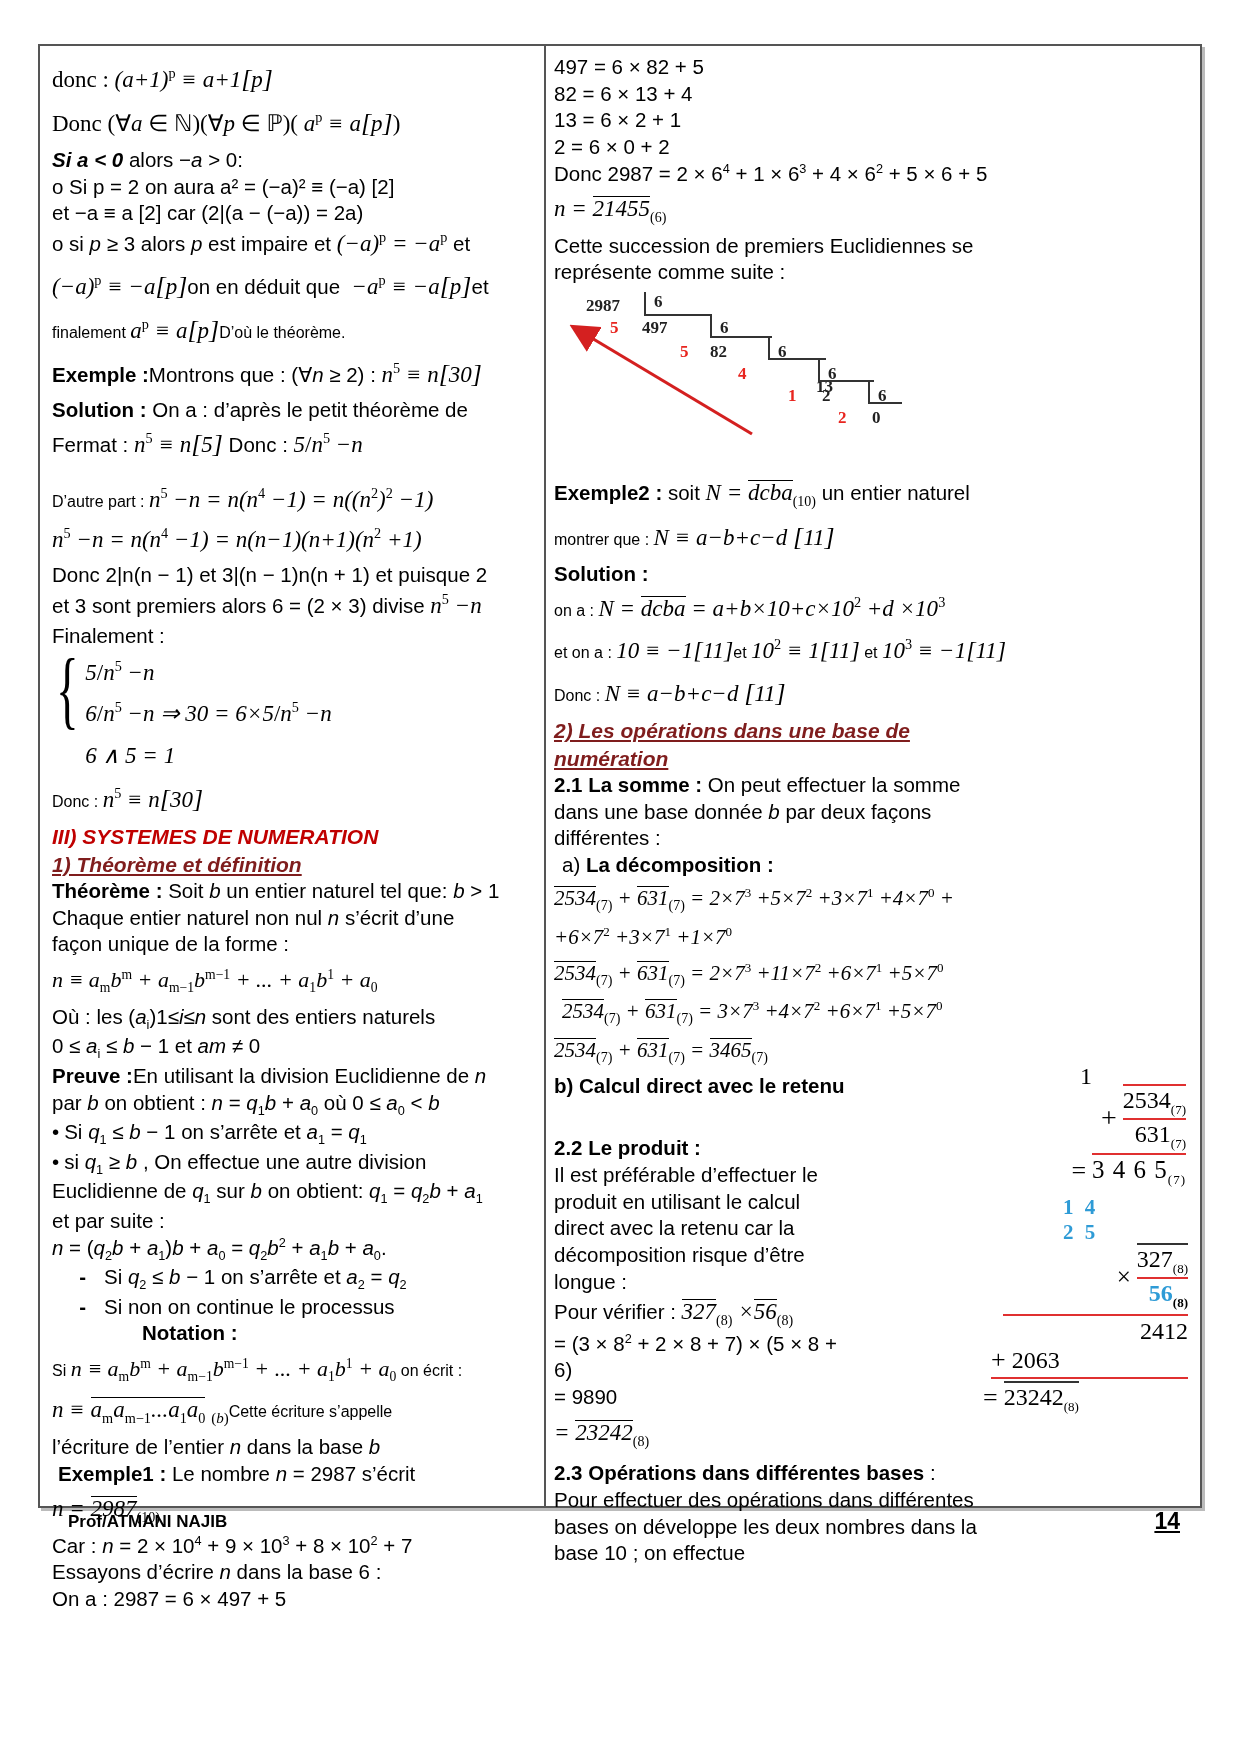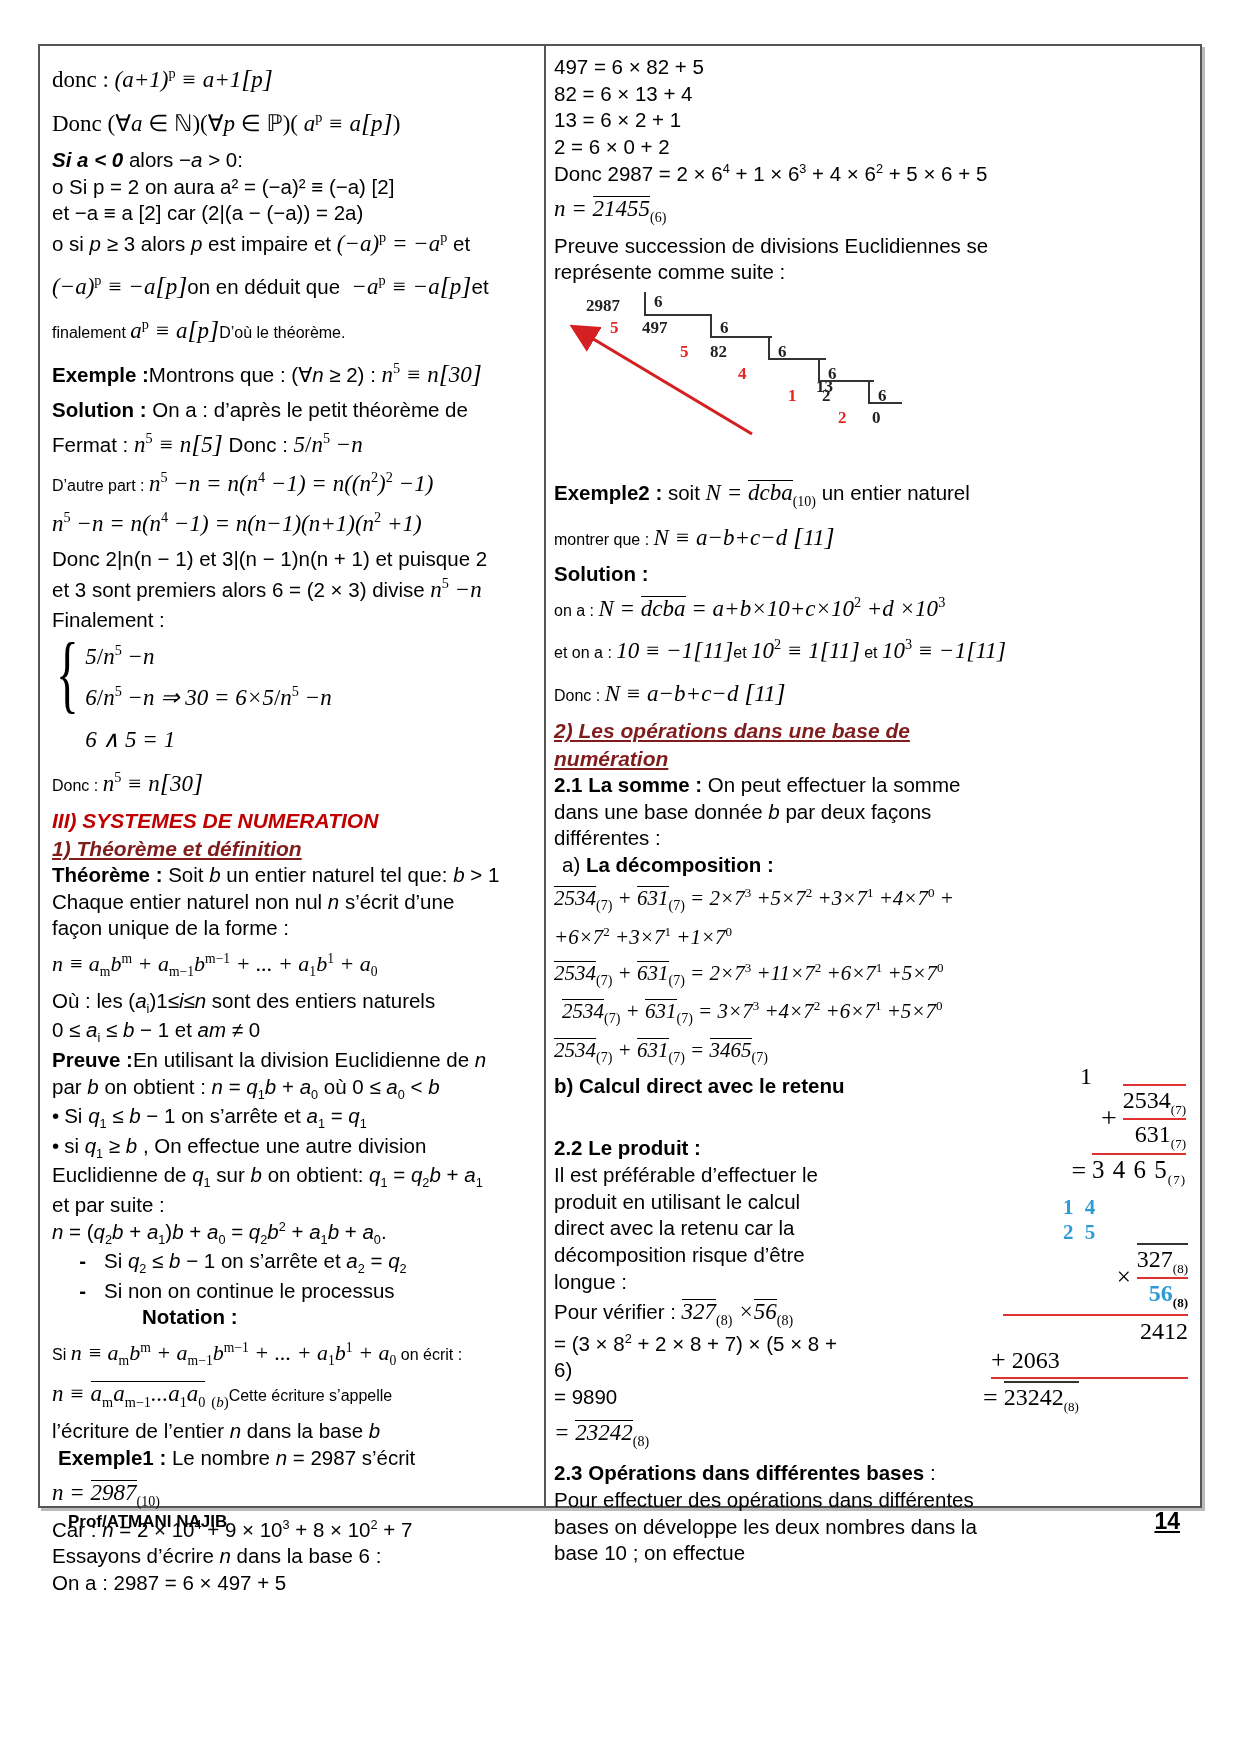--- a/index.html
+++ b/index.html
@@ -118,21 +118,21 @@
       <span class="b">Exemple :</span><span>Montrons que : (∀<i>n</i> ≥ 2) : </span><span class="mth"><i>n</i><sup>5</sup> ≡ <i>n</i><span style="font-size:26px">[</span>30<span style="font-size:26px">]</span></span>
     </div>
 
     <div class="ln" style="margin-top:4px">
       <span class="b">Solution :</span><span> On a : d’après le petit théorème de</span>
     </div>
     <div class="ln">
       Fermat : <span class="mth"><i>n</i><sup>5</sup> ≡ <i>n</i><span style="font-size:26px">[</span>5<span style="font-size:26px">]</span></span> Donc : <span class="mth">5<span class="up">/</span><i>n</i><sup>5</sup> −<i>n</i></span>
     </div>
 
-    <div class="eqline" style="margin-top:4px">
+    <div class="eqline" style="margin-top:20px">
       <span>D’autre part : </span><span class="mth"><i>n</i><sup>5</sup> −<i>n</i> = <i>n</i>(<i>n</i><sup>4</sup> −1) = <i>n</i>((<i>n</i><sup>2</sup>)<sup>2</sup> −1)</span>
     </div>
     <div class="eqline mth">
       <i>n</i><sup>5</sup> −<i>n</i> = <i>n</i>(<i>n</i><sup>4</sup> −1) = <i>n</i>(<i>n</i>−1)(<i>n</i>+1)(<i>n</i><sup>2</sup> +1)
     </div>
 
     <div class="ln">Donc 2|n(n − 1) et 3|(n − 1)n(n + 1) et puisque 2</div>
     <div class="ln">
       et 3 sont premiers alors 6 = (2 × 3) divise <span class="mth"><i>n</i><sup>5</sup> −<i>n</i></span>
     </div>
@@ -208,21 +208,21 @@
 
   <div class="col col-right">
     <div class="ln">497 = 6 × 82 + 5</div>
     <div class="ln">82 = 6 × 13 + 4</div>
     <div class="ln">13 = 6 × 2 + 1</div>
     <div class="ln">2 = 6 × 0 + 2</div>
     <div class="ln">Donc 2987 = 2 × 6<sup>4</sup> + 1 × 6<sup>3</sup> + 4 × 6<sup>2</sup> + 5 × 6 + 5</div>
     <div class="eqline mth">
       <i>n</i> = <span class="vinc">21455</span><sub style="font-size:14px">(6)</sub>
     </div>
-    <div class="ln">Preuve succession de divisions Euclidiennes se</div>
+    <div class="ln">Cette succession de premiers Euclidiennes se</div>
     <div class="ln">représente comme suite :</div>
 
     <div class="divfig">
       <span class="n" style="left:14px; top:4px;">2987</span>
       <span class="vb" style="left:72px; top:0px; height:22px;"></span>
       <span class="n" style="left:82px; top:0px;">6</span>
       <span class="hb" style="left:72px; top:22px; width:68px;"></span>
 
       <span class="r" style="left:38px; top:26px;">5</span>
       <span class="n" style="left:70px; top:26px;">497</span>

